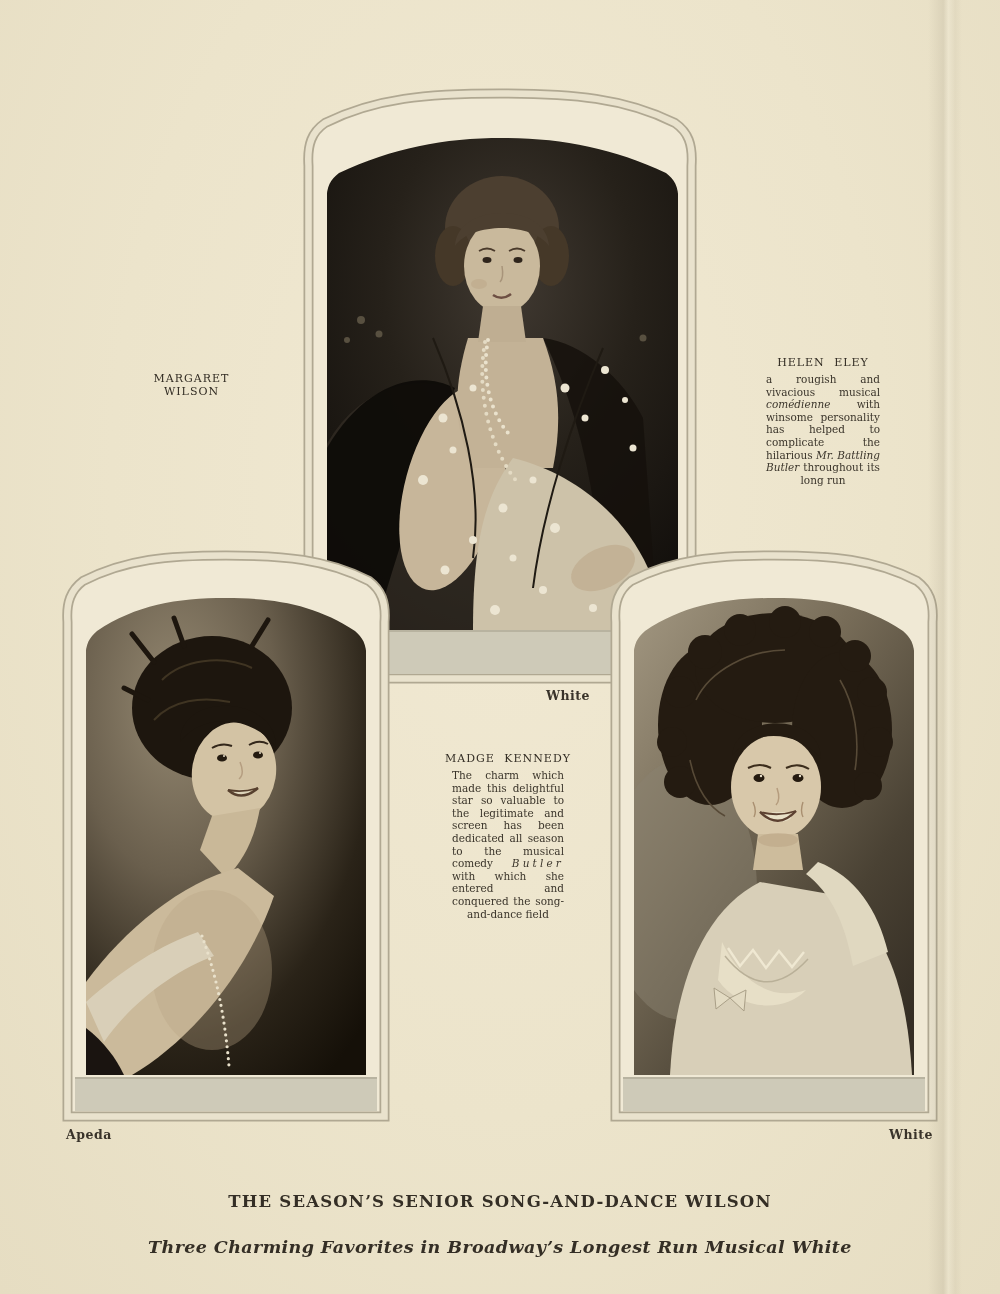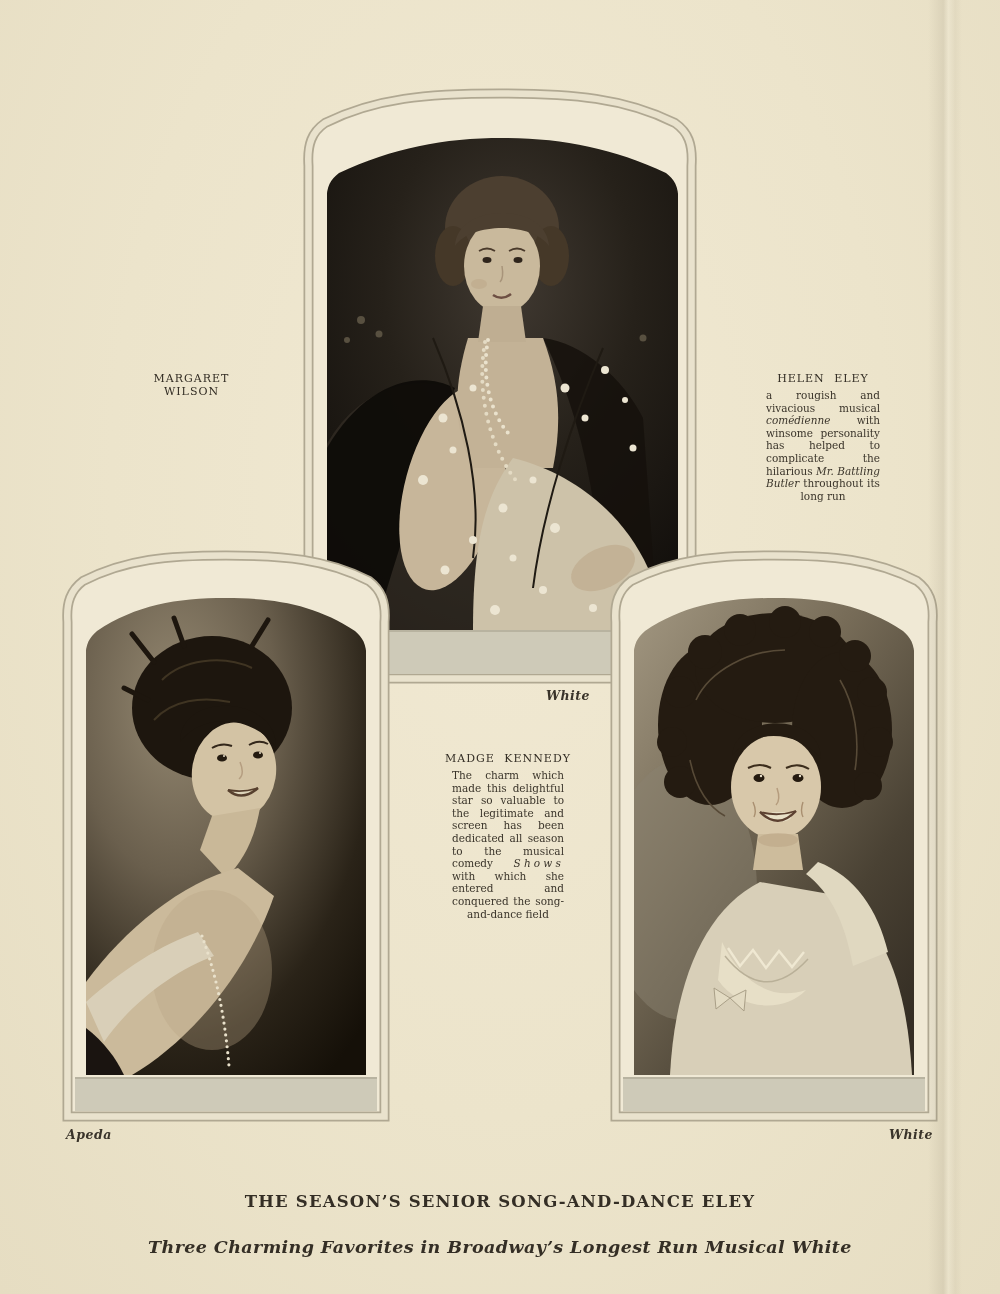--- a/index.html
+++ b/index.html
@@ -35,21 +35,20 @@
     text-align:justify;
     text-align-last:center;
     color:#3b352b;
   }
   .seg-n{}
   .seg-i{font-style:italic;}
   .seg-isp{font-style:italic;letter-spacing:0.30em;}
   .credit{
     position:absolute;
     font-size:12.5px;
-    font-style:italic;
     font-weight:bold;
     color:#39332a;
     letter-spacing:0.5px;
   }
   .footer-title{
     position:absolute;left:0;right:0;top:1192px;
     text-align:center;
     font-size:16.5px;
     font-weight:bold;
     letter-spacing:1.2px;
@@ -270,31 +269,31 @@
       <path d="M115,406 Q155,456 198,409" stroke="#b9b098" stroke-width="1.5" fill="none"></path>
       <path d="M120,448 L104,438 L106,459 Z M120,448 L136,440 L134,461 Z" fill="#e3dbc3" stroke="#a99f87" stroke-width="1"></path>
     </g>
   </svg>
 
   <div class="profile" style="left:135px;top:372px;width:113px;">
     <div class="profile-name" style="margin-left:-23.5px;">MARGARET
 WILSON</div>
   </div>
 
-  <div class="profile" style="left:766px;top:372px;width:114px;">
+  <div class="profile" style="left:766px;top:356px;width:114px;">
     <div class="profile-name" style="margin-left:-23px;">HELEN ELEY</div>
     <div class="profile-bio"><span class="seg-n">a rougish and vivacious musical </span><span class="seg-i">comédienne</span><span class="seg-n"> with winsome personality has helped to complicate the hilarious </span><span class="seg-i">Mr. Battling Butler</span><span class="seg-n"> throughout its long run</span></div>
   </div>
 
   <div class="profile" style="left:452px;top:752px;width:112px;">
     <div class="profile-name" style="margin-left:-24px;">MADGE KENNEDY</div>
-    <div class="profile-bio"><span class="seg-n">The charm which made this delightful star so valuable to the legitimate and screen has been dedicated all season to the musical comedy </span><span class="seg-isp">Shows</span><span class="seg-n"> with which she entered and conquered the song-and-dance field</span></div>
+    <div class="profile-bio"><span class="seg-n">The charm which made this delightful star so valuable to the legitimate and screen has been dedicated all season to the musical comedy </span><span class="seg-isp">Butler</span><span class="seg-n"> with which she entered and conquered the song-and-dance field</span></div>
   </div>
 
   <div class="credit" style="left:470px;top:688px;width:120px;text-align:right;">White</div>
   <div class="credit" style="left:66px;top:1127px;">Apeda</div>
   <div class="credit" style="left:813px;top:1127px;width:120px;text-align:right;">White</div>
 
-  <div class="footer-title">THE SEASON’S SENIOR SONG-AND-DANCE ELEY</div>
+  <div class="footer-title">THE SEASON’S SENIOR SONG-AND-DANCE WILSON</div>
   <div class="footer-subtitle">Three Charming Favorites in Broadway’s Longest Run Musical White</div>
 
   <div class="crease"></div>
 </div>
 
 </body></html>

